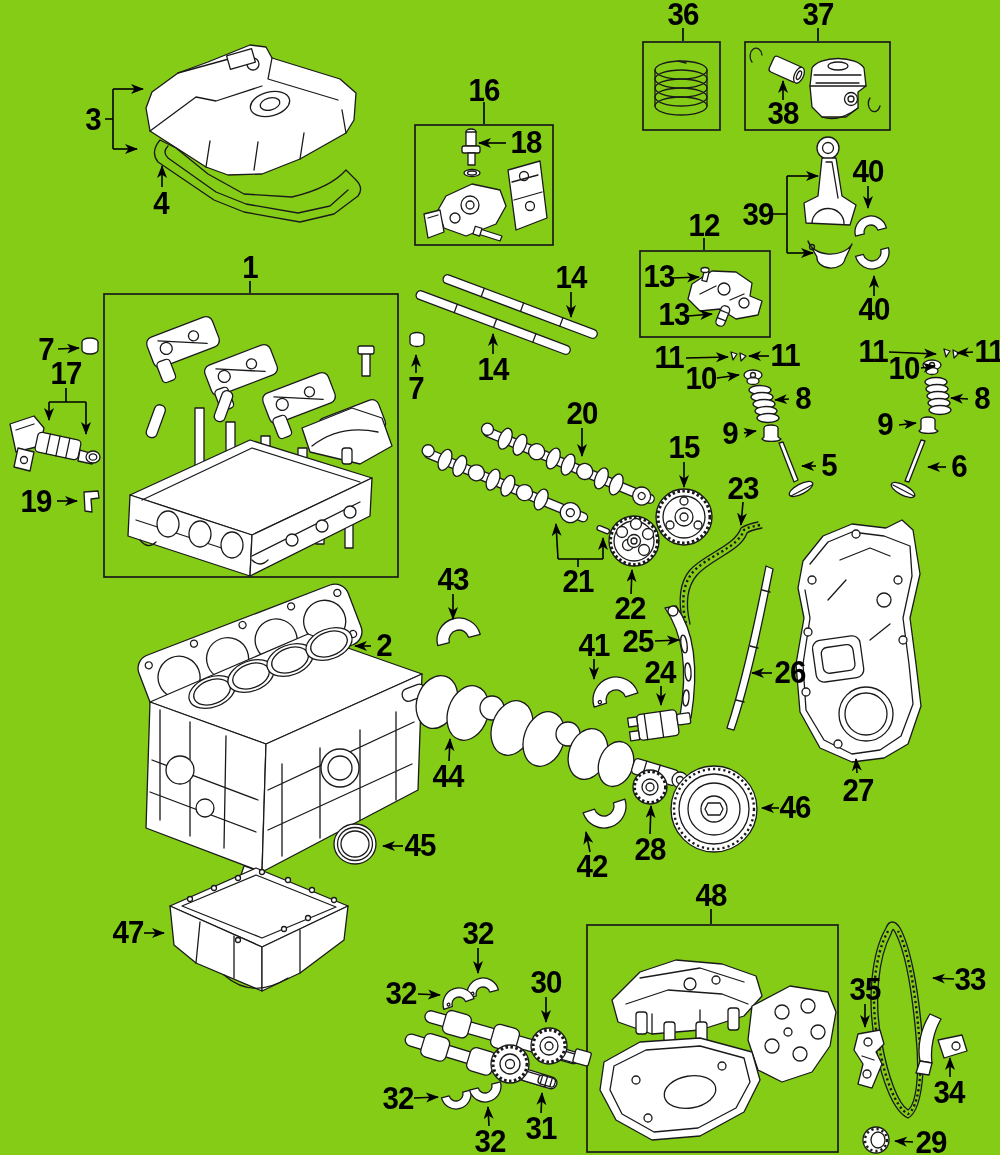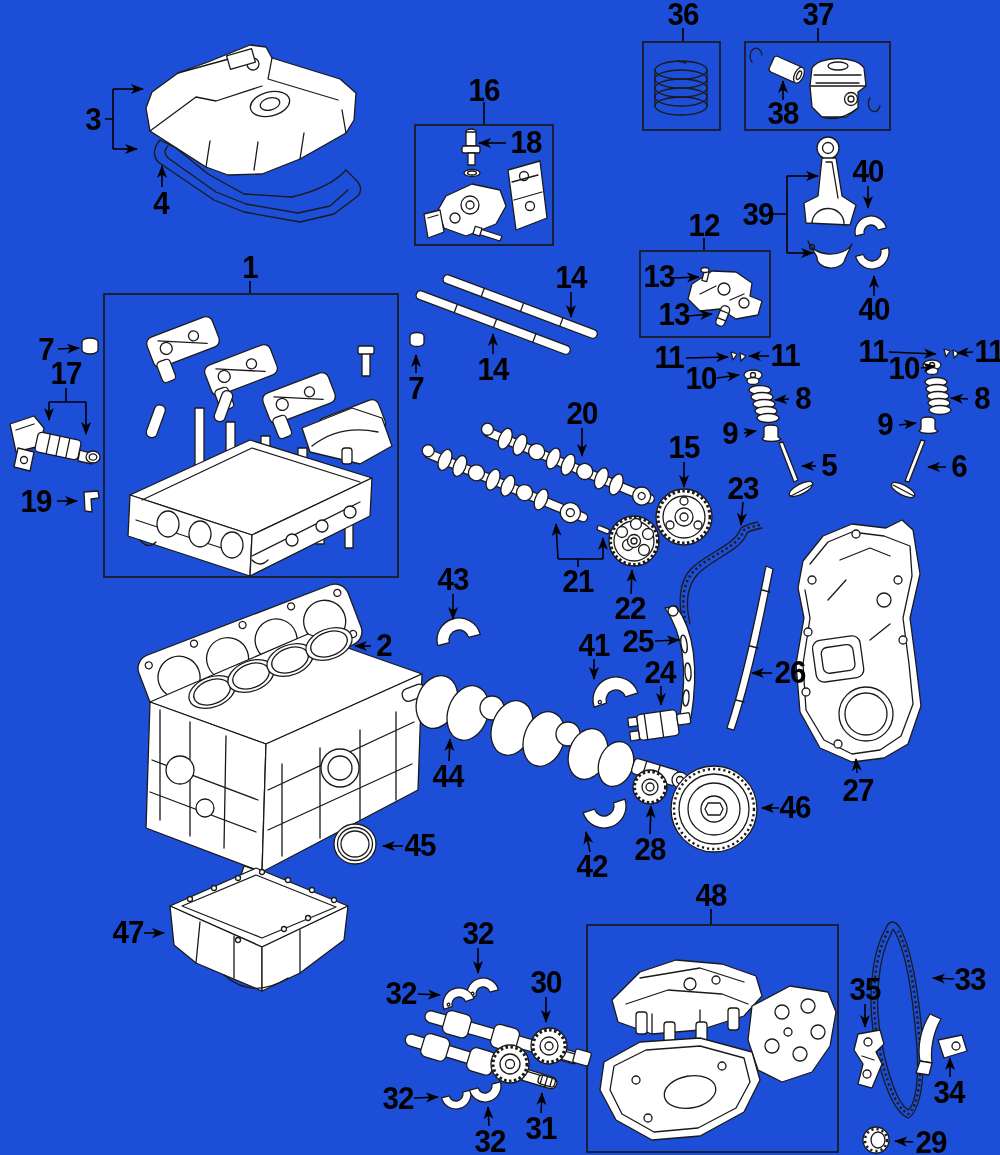--- a/index.html
+++ b/index.html
@@ -1,16 +1,16 @@
 <!DOCTYPE html>
 <html><head>
 <meta charset="utf-8">
 <style>
   html,body{margin:0;padding:0;background:#fff;}
-  .canvas{position:relative;width:1000px;height:1155px;background:#1d4ed8;overflow:hidden;
+  .canvas{position:relative;width:1000px;height:1155px;background:#84cc16;overflow:hidden;
           font-family:"Liberation Sans",sans-serif;}
   .art{position:absolute;left:0;top:0;}
   .co{position:absolute;transform:translate(-50%,-50%) scaleX(.95);
       font-weight:700;font-size:31px;color:#000;letter-spacing:-1px;white-space:nowrap;
       line-height:1;}
   
   .ln{fill:none;stroke:#1a1a1a;stroke-width:1.3;stroke-linejoin:round;stroke-linecap:round;}
   .fw{fill:#ffffff;stroke:#1a1a1a;stroke-width:1.3;stroke-linejoin:round;}
   .box{fill:none;stroke:#1a1a1a;stroke-width:1.7;}
   .ld{fill:none;stroke:#000;stroke-width:1.6;}

